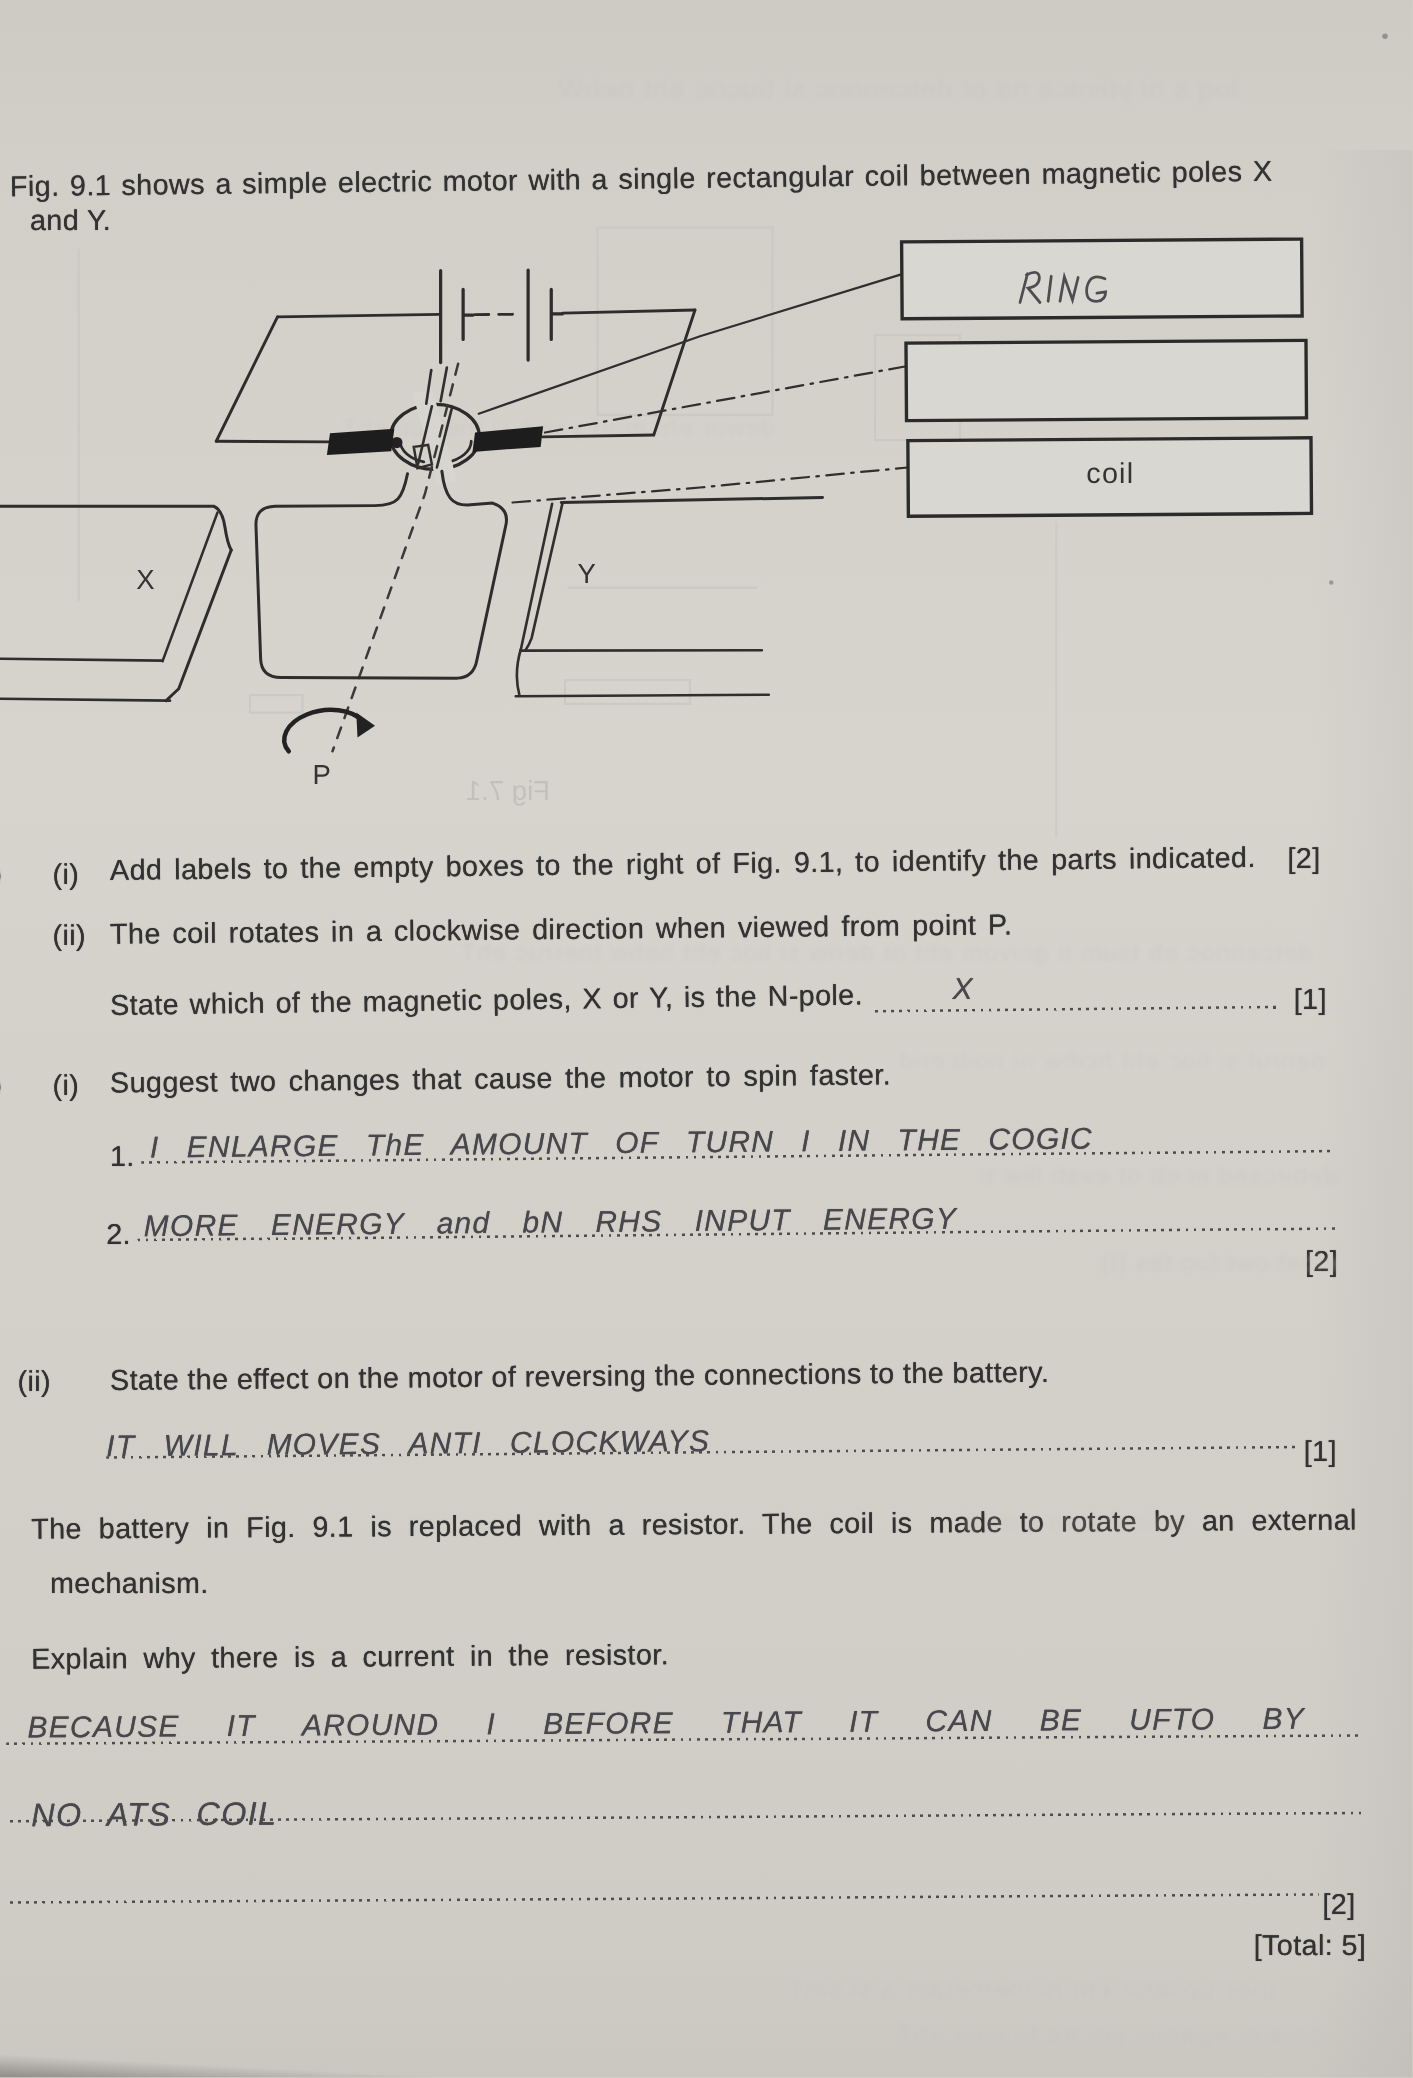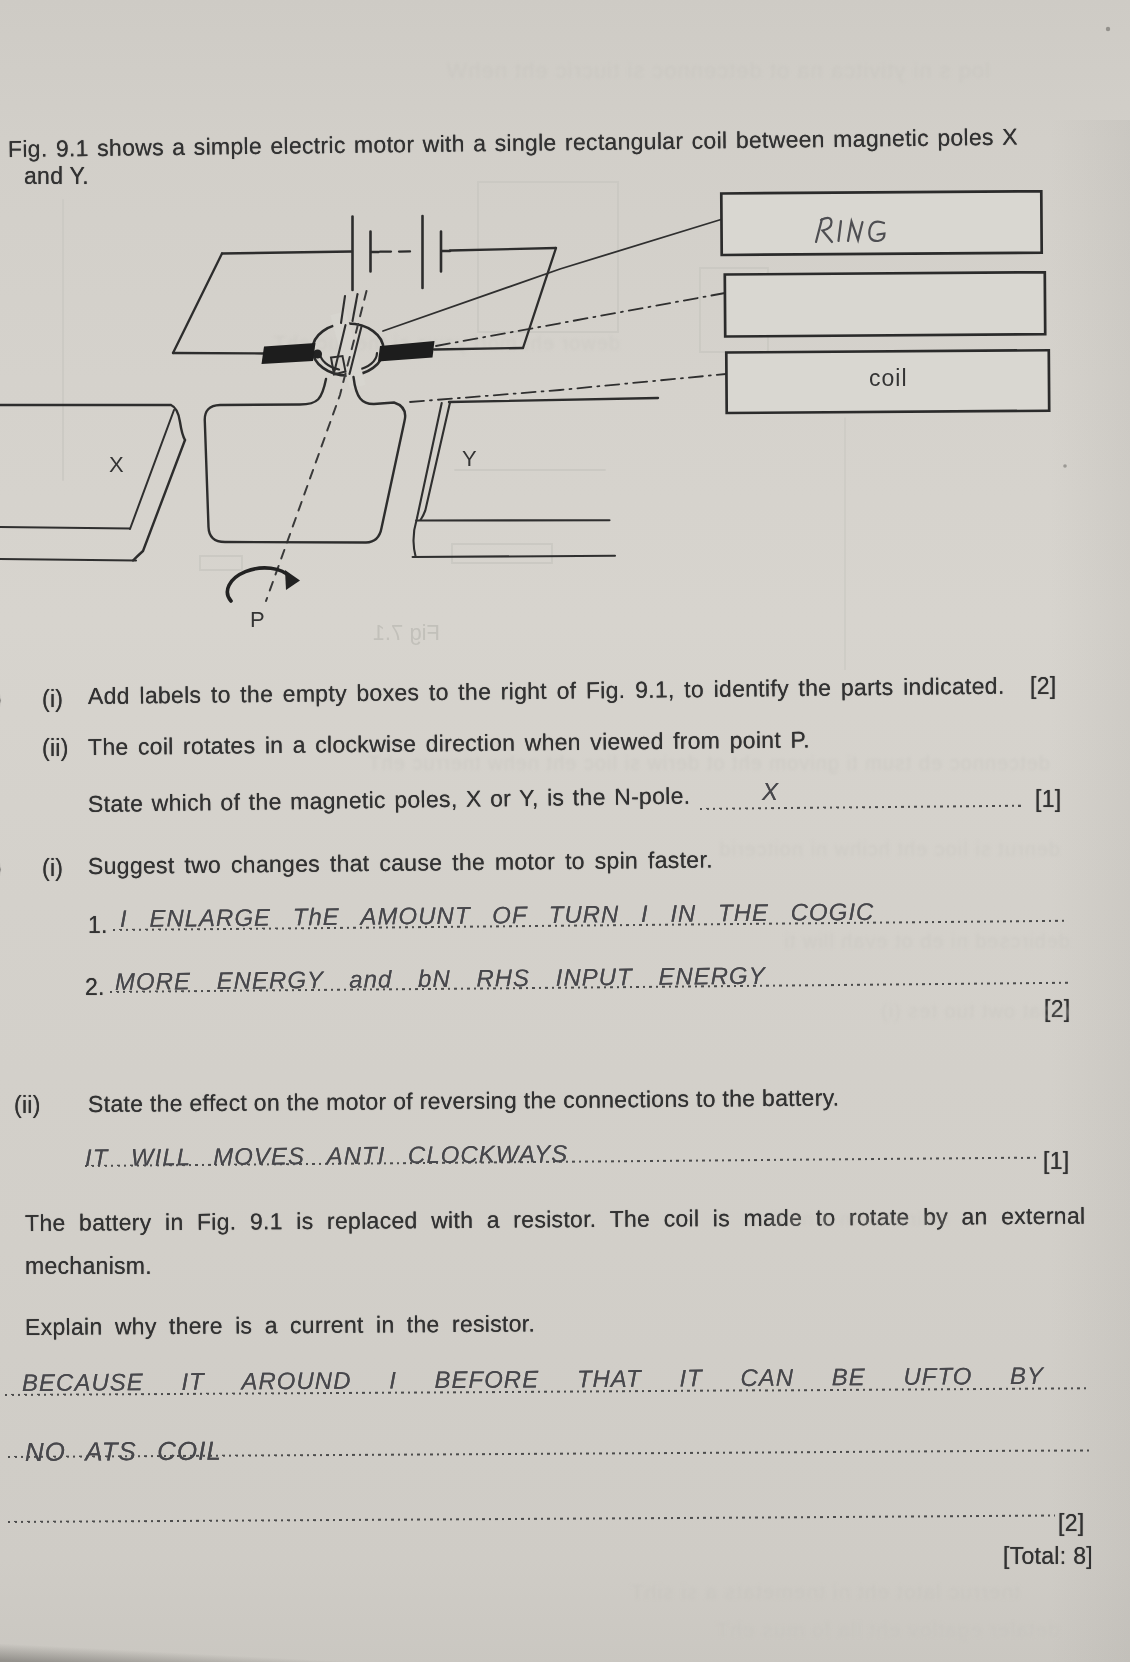--- a/index.html
+++ b/index.html
@@ -185,36 +185,36 @@
 <div class="t" style="left:14px;top:1092px">(ii)</div>
 <div class="t" style="left:88px;top:1091px;transform:rotate(-0.5deg)" id="L7">State the effect on the motor of reversing the connections to the battery.</div>
 
 <div class="dots" style="left:85px;top:1165px;width:955px;transform:rotate(-0.5deg)"></div>
 
 <div class="hw" style="left:85px;top:1144px;word-spacing:15px;font-size:24px;transform:rotate(-0.5deg)" id="H3">IT WILL MOVES ANTI CLOCKWAYS</div>
 <div class="t" style="left:1043px;top:1148px">[1]</div>
 
 <div class="t" style="left:25px;top:1210px;word-spacing:6.8px;transform:rotate(-0.4deg)" id="L8">The battery in Fig. 9.1 is replaced with a resistor. The coil is made to rotate by an external</div>
 
-<div class="t" style="left:25px;top:1253px">mechanism.</div>
+<div class="t" style="left:40px;top:1253px">mechanism.</div>
 
 <div class="t" style="left:25px;top:1314px;word-spacing:5.6px;transform:rotate(-0.4deg)" id="L9">Explain why there is a current in the resistor.</div>
 
 <div class="dots" style="left:5px;top:1394px;width:1085px;transform:rotate(-0.35deg)"></div>
 
 <div class="hw" style="left:22px;top:1369px;word-spacing:30px;font-size:24px;transform:rotate(-0.4deg)" id="H4">BECAUSE IT AROUND I BEFORE THAT IT CAN BE UFTO BY</div>
 
 <div class="dots" style="left:8px;top:1456px;width:1082px;transform:rotate(-0.35deg)"></div>
 
 <div class="hw" style="left:25px;top:1437px;word-spacing:12px;font-size:26px;transform:rotate(-0.4deg)" id="H5">NO ATS COIL</div>
 
 <div class="dots" style="left:8px;top:1521px;width:1047px;transform:rotate(-0.35deg)"></div>
 <div class="t" style="left:1058px;top:1510px">[2]</div>
 
-<div class="t" style="left:1003px;top:1543px">[Total: 8]</div>
+<div class="t" style="left:1003px;top:1543px">[Total: 5]</div>
 
 <div class="bleed" style="left:100px;top:752px;width:950px;font-size:20px;opacity:.55">detcennoc eb tsum ti gnivom eht ot deriw si lioc eht nehw tnerruc ehT</div>
 
 <div class="bleed" style="left:540px;top:838px;width:520px;font-size:20px;opacity:.5">denrut si lioc eht hcihw ni noitcerid</div>
 
 <div class="bleed" style="left:590px;top:930px;width:480px;font-size:20px;opacity:.5">debircsed ni eb ot evah lliw ti</div>
 
 <div class="bleed" style="left:600px;top:1000px;width:470px;font-size:20px;opacity:.5">elbat owt tuo tes (i)</div>
 
 <div class="bleed" style="left:620px;top:1208px;width:330px;font-size:20px;opacity:.45">msinahcem a no ti</div>

